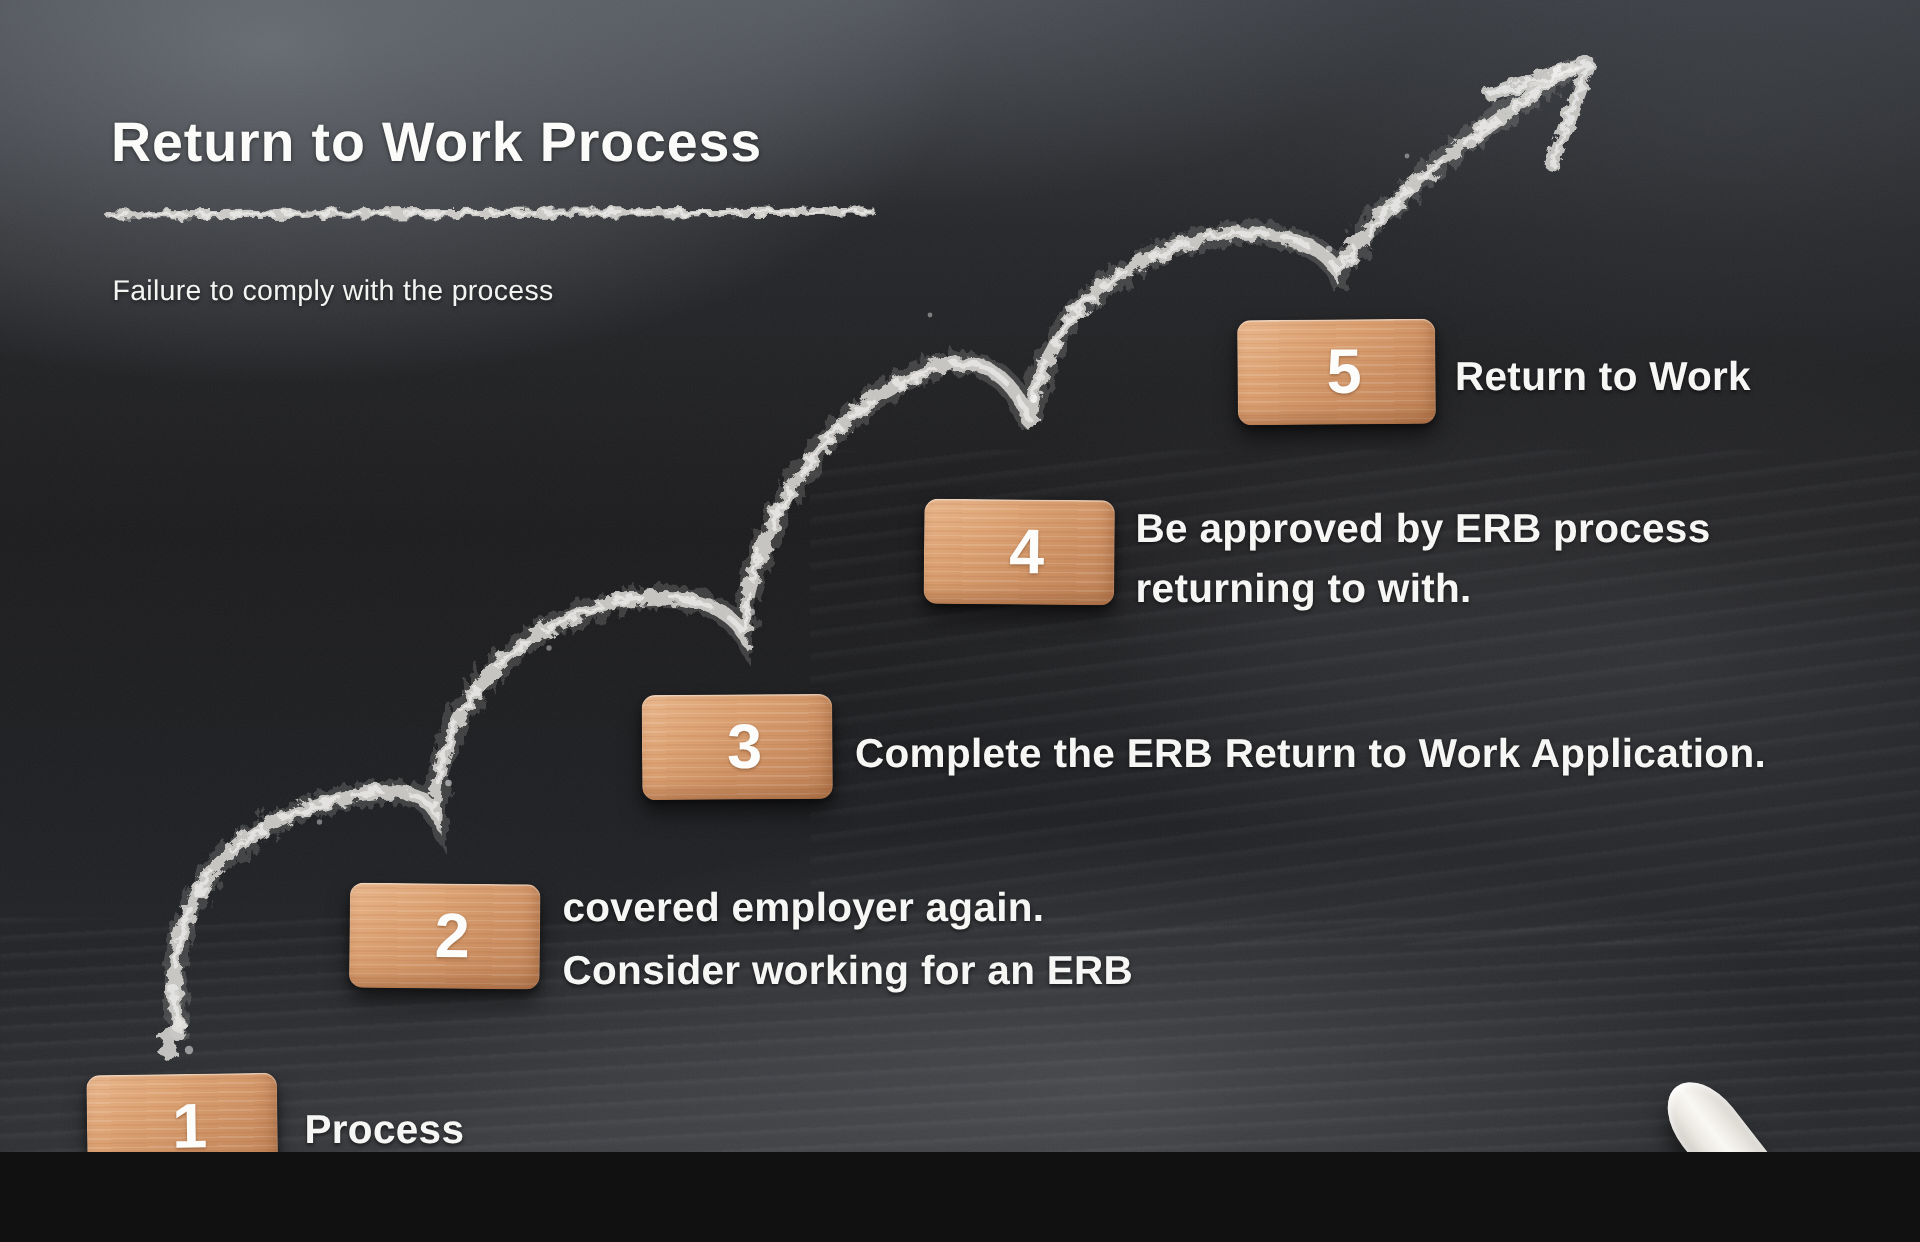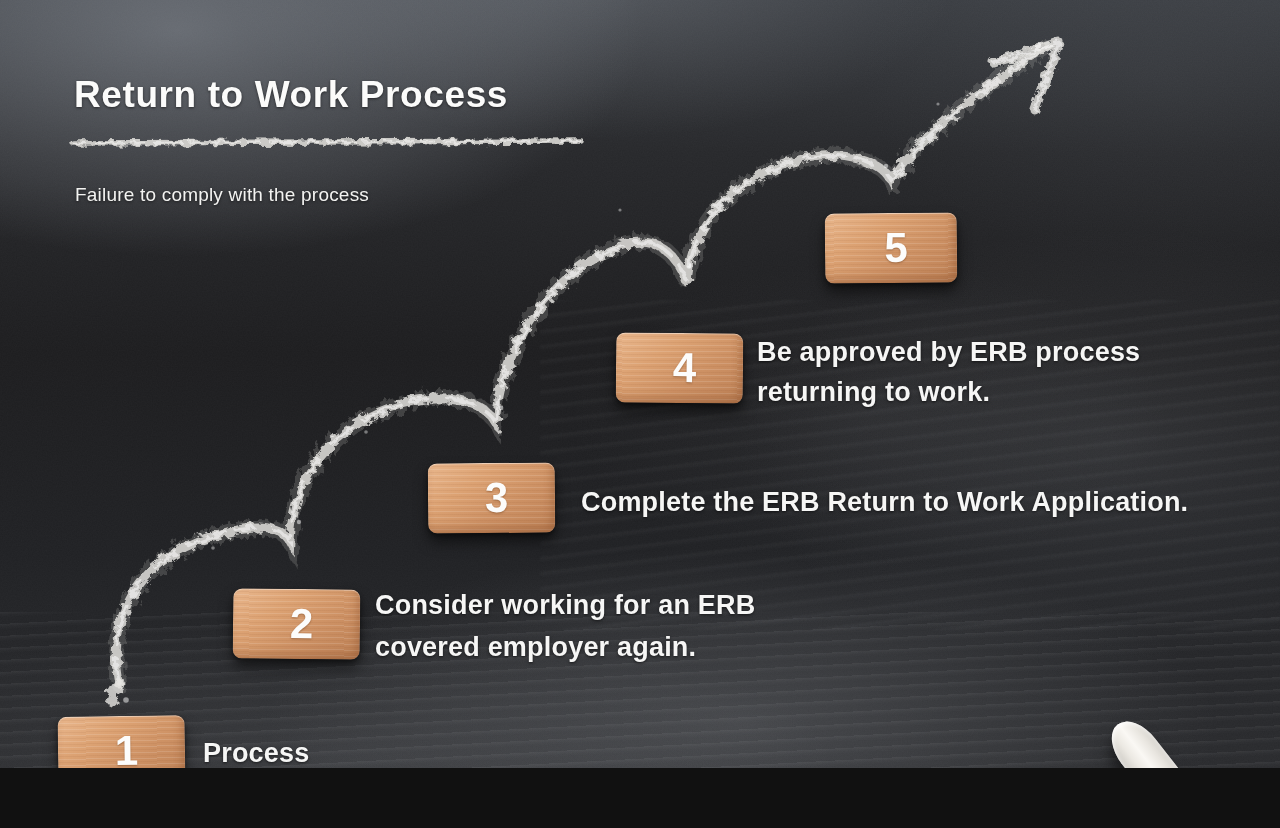--- a/index.html
+++ b/index.html
@@ -78,21 +78,21 @@
   
   .label{
     position:absolute;z-index:4;
     font-size:27px;font-weight:600;letter-spacing:.2px;
     color:#f6f6f5;text-shadow:0 1px 3px rgba(0,0,0,.6);
     line-height:34px;white-space:nowrap;
   }
   .label span{display:block;}
   .l1{left:203px;top:736px;}
   .l2{left:375px;top:584px;line-height:42px;}
-  .l3{left:570px;top:485px;margin-left:11px;}
+  .l3{left:570px;top:485px;}
   .l4{left:757px;top:332px;line-height:40px;}
   .l5{left:970px;top:234px;}
 
   
   .chalk-stick{
     position:absolute;z-index:5;left:1104px;top:722px;width:42px;height:230px;
     transform-origin:21px 12px;transform:rotate(-38deg);
     border-radius:21px 21px 6px 6px / 34px 34px 6px 6px;
     background:linear-gradient(90deg,#cfccc6 0%,#ece9e3 28%,#faf8f4 52%,#e9e6e0 78%,#d6d3cd 100%);
     box-shadow:-8px 10px 16px rgba(0,0,0,.55), inset 0 3px 4px rgba(255,255,255,.8);
@@ -180,38 +180,41 @@
     <span class="num">1</span>
   </div>
   <div class="label l1">
     <span>Process</span>
   </div>
 
   <div class="block b2">
     <span class="num">2</span>
   </div>
   <div class="label l2">
+    <span>covered employer again.</span>
     <span>Consider working for an ERB</span>
-    <span>covered employer again.</span>
   </div>
 
   <div class="block b3">
     <span class="num">3</span>
   </div>
   <div class="label l3">
     <span>Complete the ERB Return to Work Application.</span>
   </div>
 
   <div class="block b4">
     <span class="num">4</span>
   </div>
   <div class="label l4">
     <span>Be approved by ERB process</span>
-    <span>returning to work.</span>
+    <span>returning to with.</span>
   </div>
 
   <div class="block b5">
     <span class="num">5</span>
   </div>
+  <div class="label l5">
+    <span>Return to Work</span>
+  </div>
 
   <div class="chalk-stick"></div>
 
 </div>
 
 </body></html>

